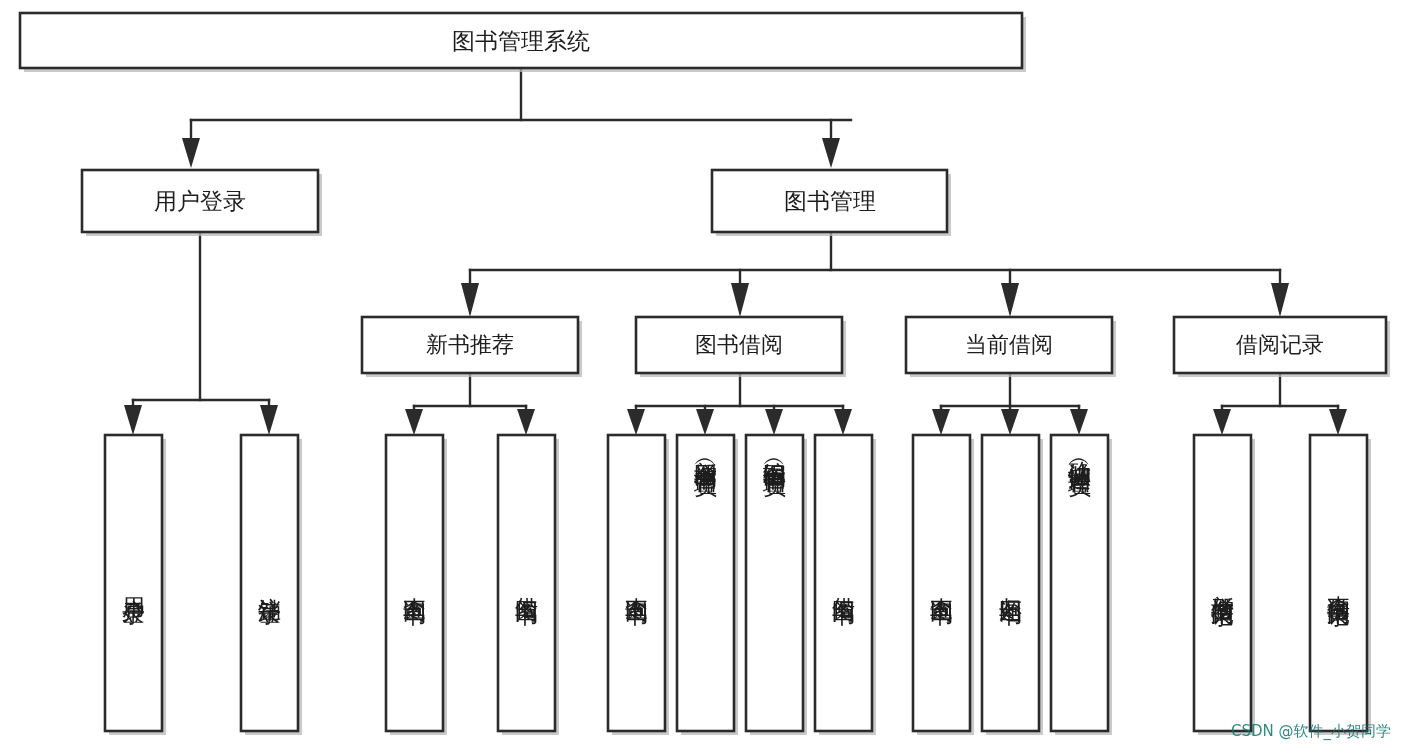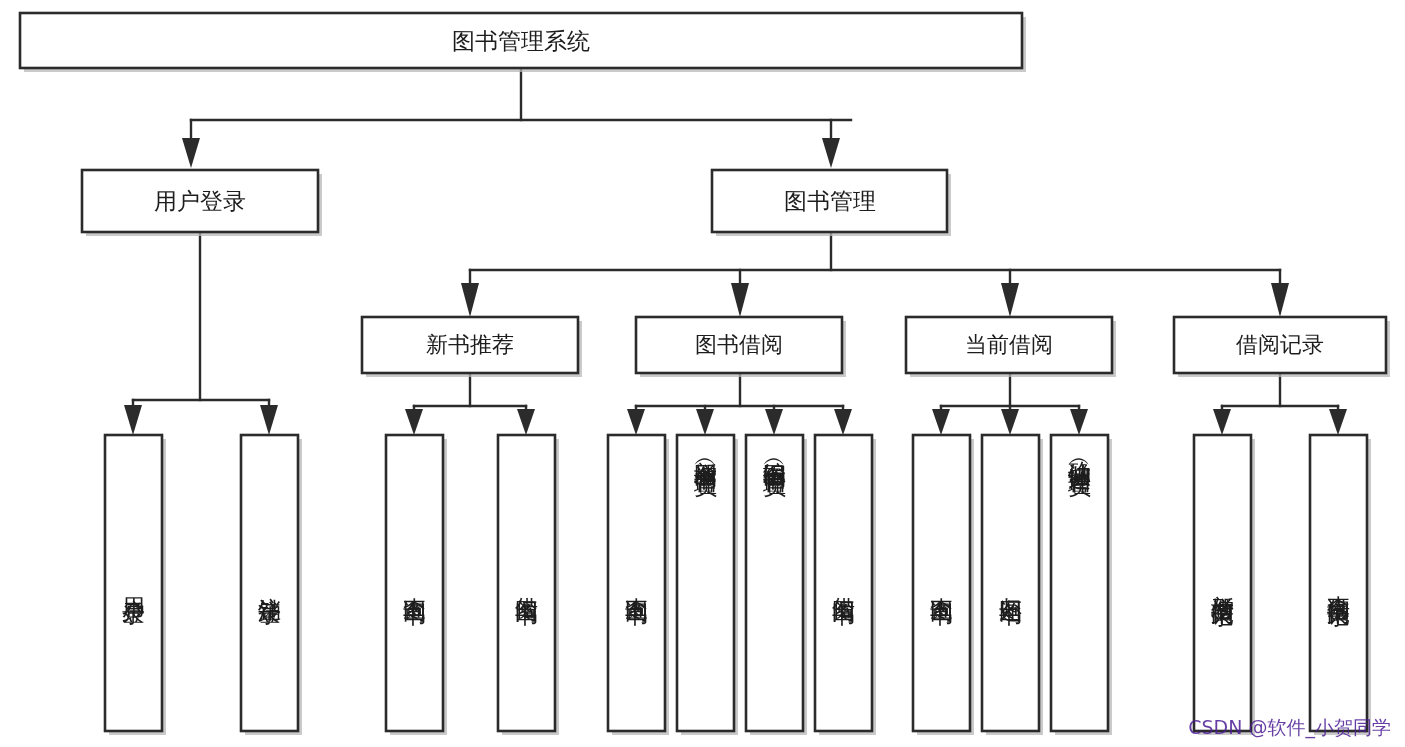--- a/index.html
+++ b/index.html
@@ -76,22 +76,22 @@
     pointer-events: none;
   }
   .vlabel-wrap.center-v {
     align-items: center;
   }
   #watermark {
     position: absolute;
     right: 14px;
     bottom: 6px;
     font-family: "DejaVu Sans", "Liberation Sans", sans-serif;
-    font-size: 19px;
-    color: #4c1d95;
+    font-size: 15px;
+    color: #0f766e;
     opacity: 0.85;
     white-space: nowrap;
     user-select: none;
   }
 </style>
 </head>
 <body>
 
 <div id="diagram-root">
 

